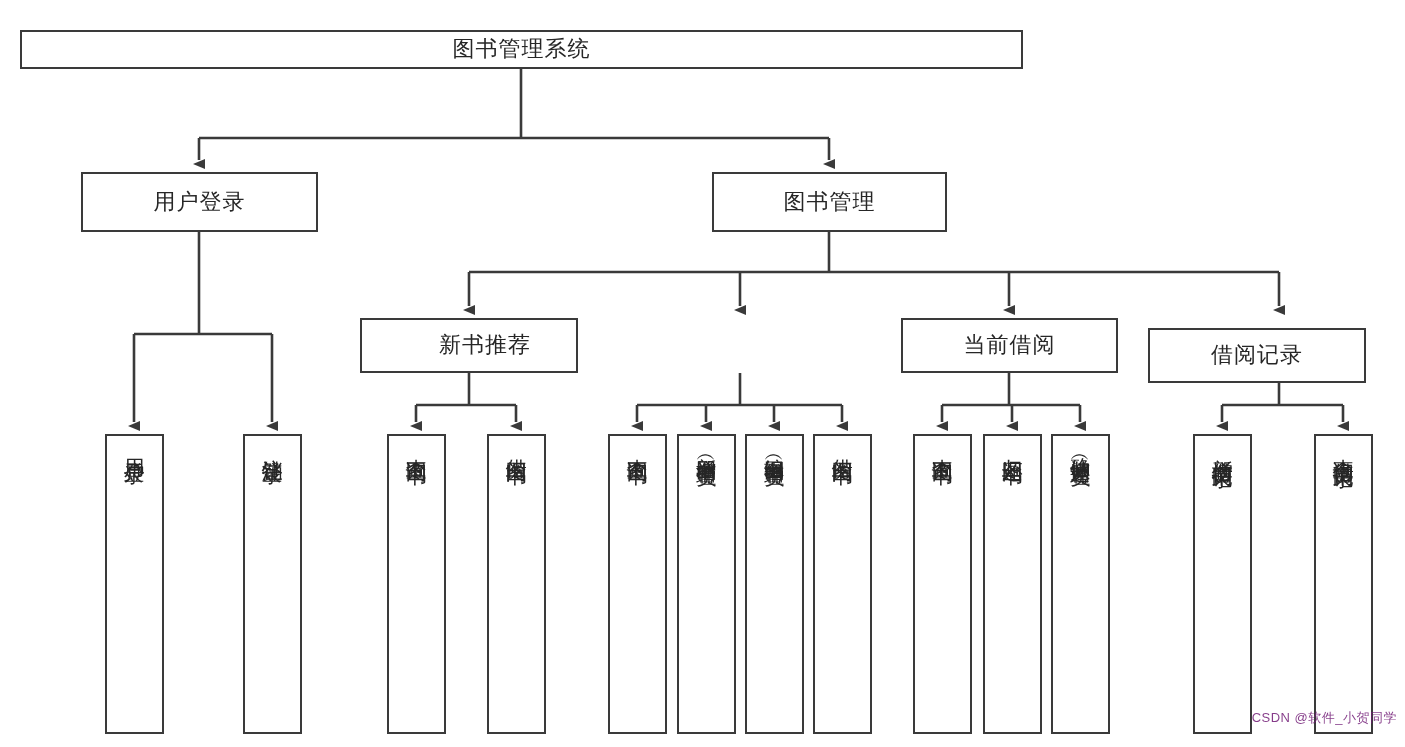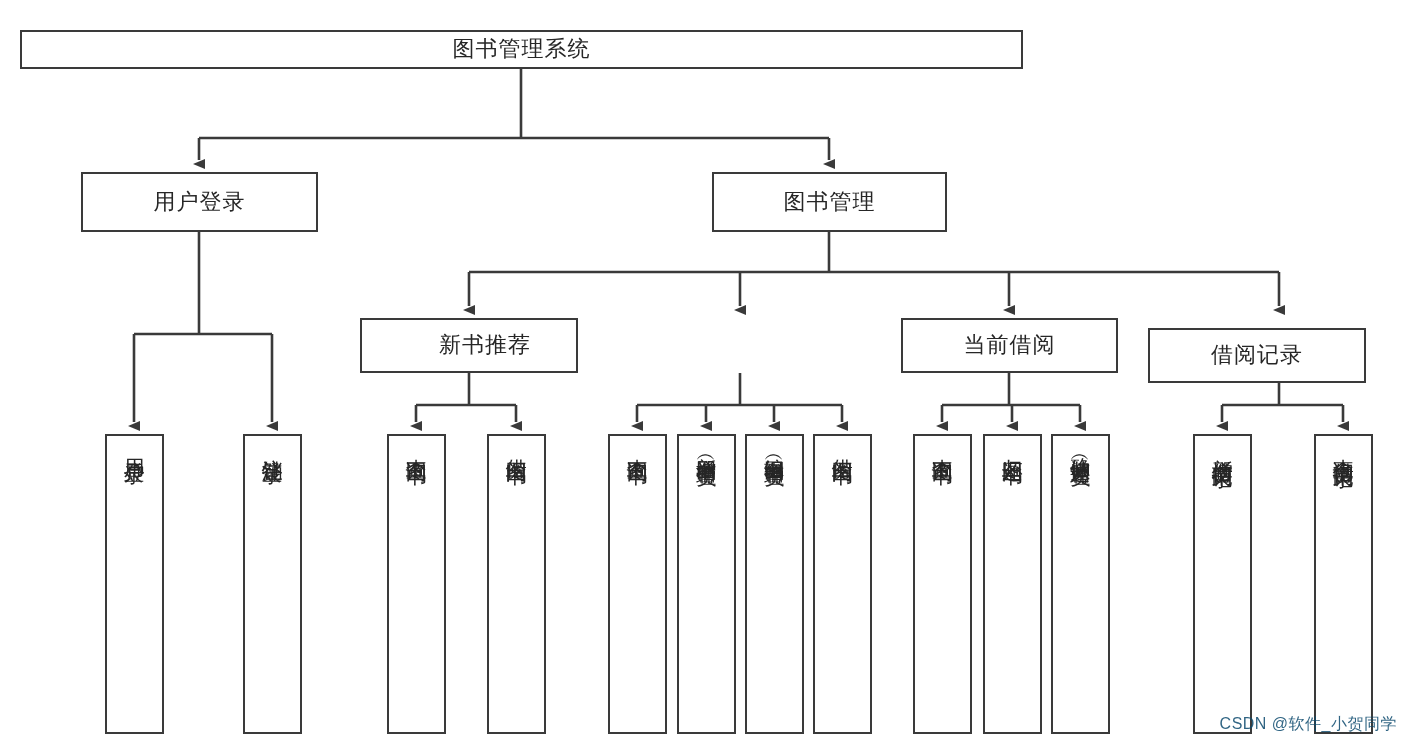--- a/index.html
+++ b/index.html
@@ -57,23 +57,23 @@
     font-size: 20px;
     letter-spacing: 1.5px;
   }
   .vlabel.mid {
     font-size: 21px;
     letter-spacing: 2px;
   }
   .watermark {
     position: absolute;
     right: 8px;
-    bottom: 12px;
-    font-size: 16px;
-    color: #0c4a6e;
+    bottom: 20px;
+    font-size: 13px;
+    color: #701a75;
     letter-spacing: 0.5px;
     white-space: nowrap;
     opacity: 0.85;
   }
 </style>
 </head>
 <body>
 
 <div id="diagram-root">
 

